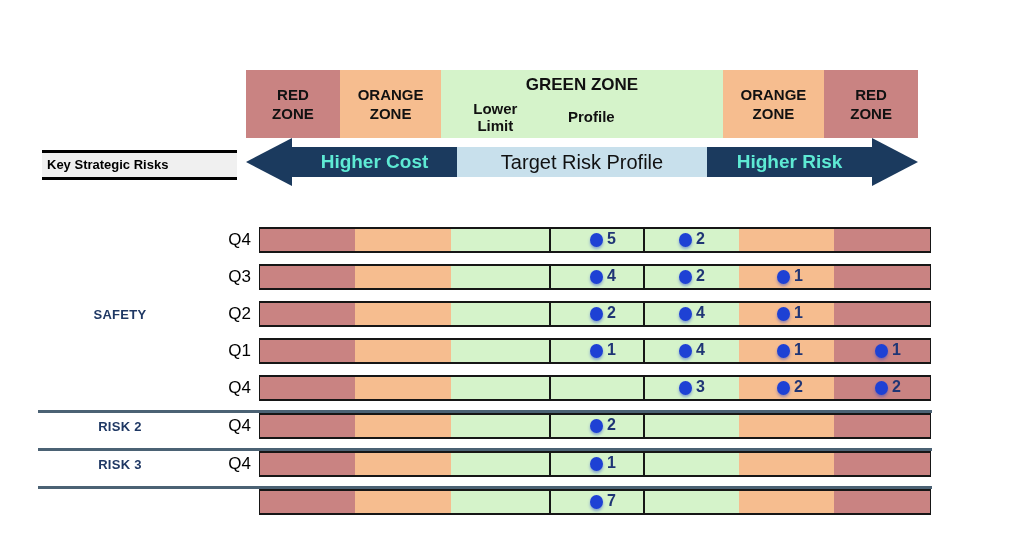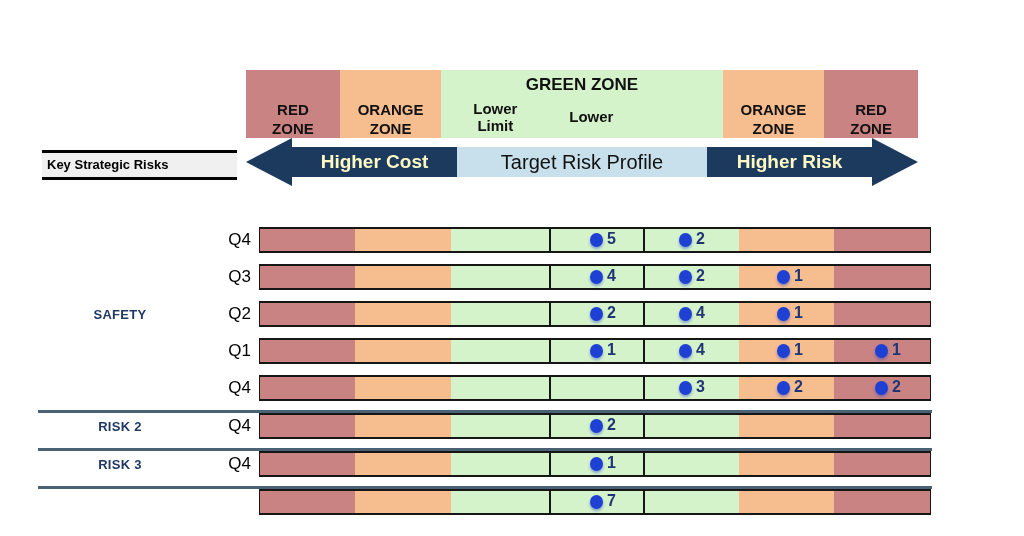--- a/index.html
+++ b/index.html
@@ -7,42 +7,42 @@
     --navy_arrow:#1b3a5e; --light_blue_band:#c8e0ec; --dot_blue:#1e41d4;
     --count_navy:#1f3575; --group_label_navy:#1f3864; --separator_slate:#4b6274;
     --key_box_bg:#f0f0f0; --border_black:#161616;
   }
   *{box-sizing:border-box;margin:0;padding:0;}
   html,body{width:1024px;height:536px;overflow:hidden;background:#fff;
     font-family:"Liberation Sans",sans-serif;position:relative;}
 
   
   .zone-header{position:absolute;left:246px;top:70px;width:672px;height:68px;display:flex;}
-  .zone-cell{display:flex;flex-direction:column;align-items:center;justify-content:flex-end;
+  .zone-cell{display:flex;flex-direction:column;align-items:center;justify-content:center;
     font-weight:bold;font-size:15px;line-height:19px;color:#111;text-align:center;}
   .zc-red{width:96px;background:var(--red_zone);}
   .zc-orange{width:104px;background:var(--orange_zone);}
   .zc-green{width:288px;background:var(--green_zone);justify-content:flex-start;padding-top:5px;}
   .green-title{font-weight:bold;font-size:17px;height:20px;}
   .green-subrow{display:flex;width:100%;flex:1;align-items:center;}
   .green-subrow>div{width:96px;text-align:center;font-weight:bold;font-size:15px;line-height:17px;padding-left:12px;}
   .sub-higher-inner{display:block;width:58px;margin:0 auto;}
 
   
   .key-box{position:absolute;left:42px;top:150px;width:195px;height:30px;
     background:var(--key_box_bg);border-top:3px solid #000;border-bottom:3px solid #000;
     font-weight:bold;font-size:13px;line-height:23px;padding-left:5px;color:#000;}
   .arrow-row{position:absolute;left:246px;top:138px;width:672px;height:48px;
     display:flex;align-items:center;}
   .arrow-head-left{width:0;height:0;border-top:24px solid transparent;
     border-bottom:24px solid transparent;border-right:46px solid var(--navy_arrow);}
   .arrow-head-right{width:0;height:0;border-top:24px solid transparent;
     border-bottom:24px solid transparent;border-left:46px solid var(--navy_arrow);}
   .arrow-body{width:165px;height:30px;background:var(--navy_arrow);display:flex;
-    align-items:center;justify-content:center;color:#fef9c3;font-weight:bold;font-size:19px;}
+    align-items:center;justify-content:center;color:#5eead4;font-weight:bold;font-size:19px;}
   .arrow-mid{width:250px;height:30px;background:var(--light_blue_band);display:flex;
     align-items:center;justify-content:center;color:#111;font-size:20px;}
 
   
   .chart-area{position:absolute;left:0;top:227px;width:1024px;}
   .risk-group{position:relative;}
   .group-label{position:absolute;left:40px;width:160px;top:50%;transform:translateY(-50%);
     text-align:center;color:var(--group_label_navy);font-weight:bold;font-size:13px;letter-spacing:.3px;}
   .risk-row{display:flex;height:26px;margin-bottom:11px;padding-left:19px;}
   .risk-row:last-child{margin-bottom:0;}
@@ -73,21 +73,21 @@
     <span>ZONE</span>
   </div>
   <div class="zone-cell zc-orange">
     <span>ORANGE</span>
     <span>ZONE</span>
   </div>
   <div class="zone-cell zc-green">
     <div class="green-title">GREEN ZONE</div>
     <div class="green-subrow">
       <div>Lower Limit</div>
-      <div>Lower</div>
+      <div>Profile</div>
     </div>
   </div>
   <div class="zone-cell zc-orange">
     <span>ORANGE</span>
     <span>ZONE</span>
   </div>
   <div class="zone-cell zc-red">
     <span>RED</span>
     <span>ZONE</span>
   </div>

